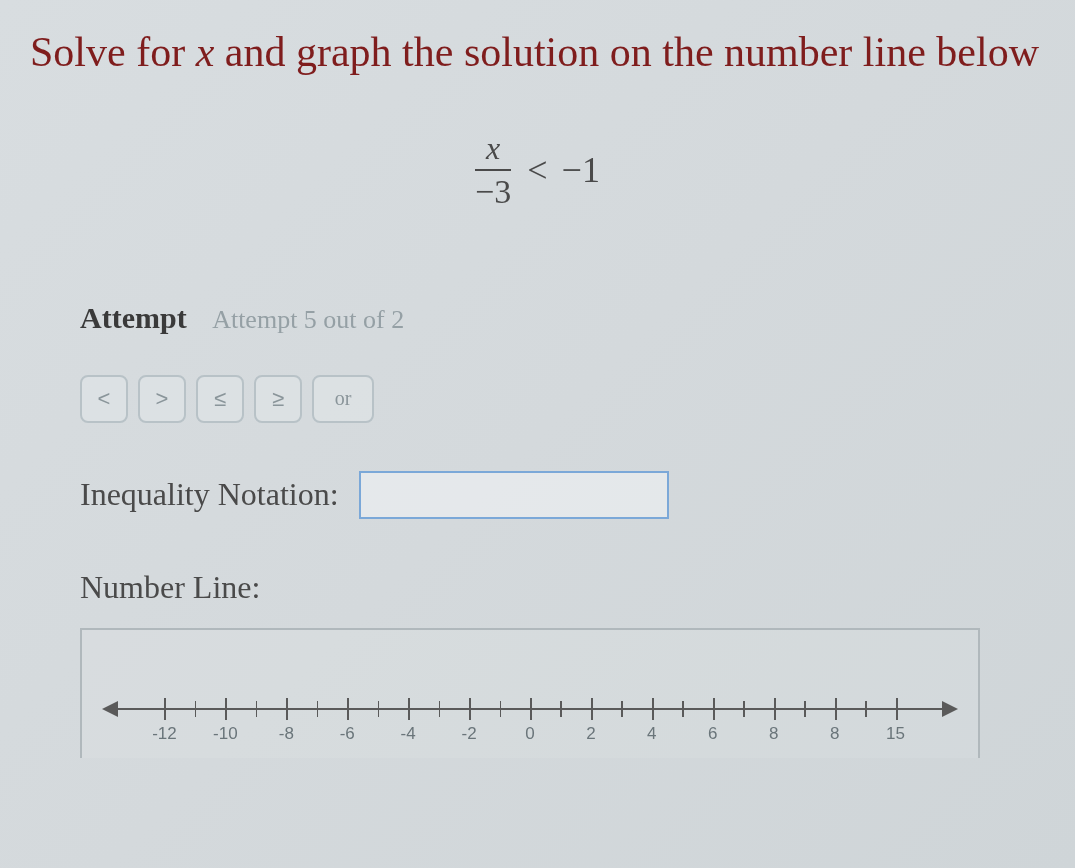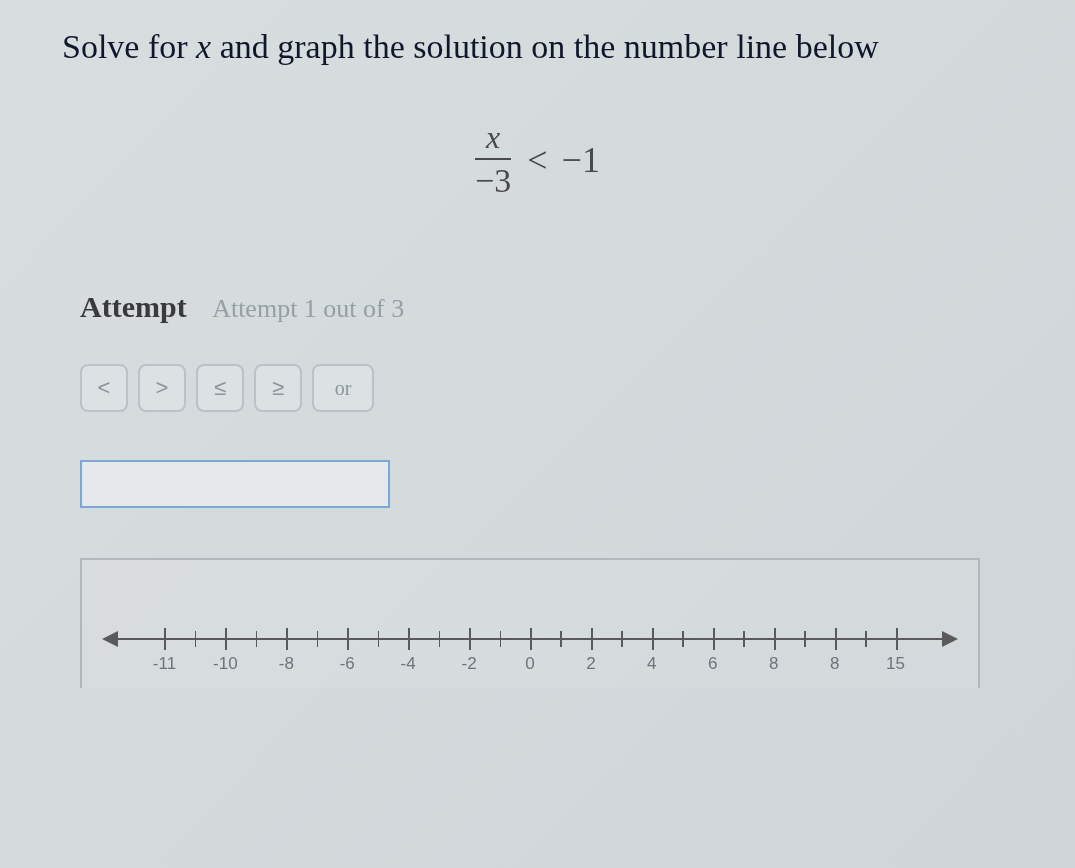--- a/index.html
+++ b/index.html
@@ -10,26 +10,25 @@
     body {
       width: 1075px;
       height: 868px;
       background: linear-gradient(135deg, #d8dde0 0%, #d4d9dc 50%, #cfd5d8 100%);
       font-family: Georgia, 'Times New Roman', serif;
       padding: 25px 30px;
       overflow: hidden;
       color: #3a3a3a;
     }
     .question-text {
-      font-size: 34px;
-      color: #0f172a;
+      font-size: 42px;
+      color: #7f1d1d;
       margin-bottom: 50px;
       line-height: 1.3;
       white-space: nowrap;
-      margin-left: 32px;
     }
     .var-x {
       font-style: italic;
     }
     .equation-row {
       display: flex;
       justify-content: center;
       align-items: center;
       margin-bottom: 90px;
       font-size: 38px;
@@ -210,44 +209,46 @@
     <div class="bar"></div>
     <div class="den">−3</div>
   </div>
   <div class="ineq-op">&lt;</div>
   <div class="rhs">−1</div>
 </div>
 
 <div class="answer-section">
   <div class="answer-header">
     <span class="bold">Attempt</span>
-    <span class="attempt">Attempt 1 out of 3</span>
+    <span class="attempt">Attempt 5 out of 2</span>
   </div>
 
   <div class="operator-row">
     <div class="op-btn">&lt;</div>
     <div class="op-btn">&gt;</div>
     <div class="op-btn">≤</div>
     <div class="op-btn">≥</div>
     <div class="op-btn or-btn">or</div>
   </div>
 
   <div class="inequality-row">
+    <div class="inequality-label">Inequality Notation:</div>
     <input class="inequality-input" type="text" value="" style="">
   </div>
 
+  <div class="numberline-label">Number Line:</div>
 
   <div class="numberline-container">
     <div class="numberline">
       <div class="nl-arrow-left"></div>
       <div class="nl-axis"></div>
       <div class="nl-arrow-right"></div>
       <div class="nl-ticks" id="nl-ticks">
           <div class="nl-tick major" style="left: 3.84615%;"></div>
-          <div class="nl-label" style="left: 3.84615%;">-11</div>
+          <div class="nl-label" style="left: 3.84615%;">-12</div>
           <div class="nl-tick major" style="left: 11.5385%;"></div>
           <div class="nl-label" style="left: 11.5385%; text-align: right;">-10</div>
           <div class="nl-tick major" style="left: 19.2308%;"></div>
           <div class="nl-label" style="left: 19.2308%;">-8</div>
           <div class="nl-tick major" style="left: 26.9231%;"></div>
           <div class="nl-label" style="left: 26.9231%;">-6</div>
           <div class="nl-tick major" style="left: 34.6154%;"></div>
           <div class="nl-label" style="left: 34.6154%;">-4</div>
           <div class="nl-tick major" style="left: 42.3077%;"></div>
           <div class="nl-label" style="left: 42.3077%;">-2</div>

